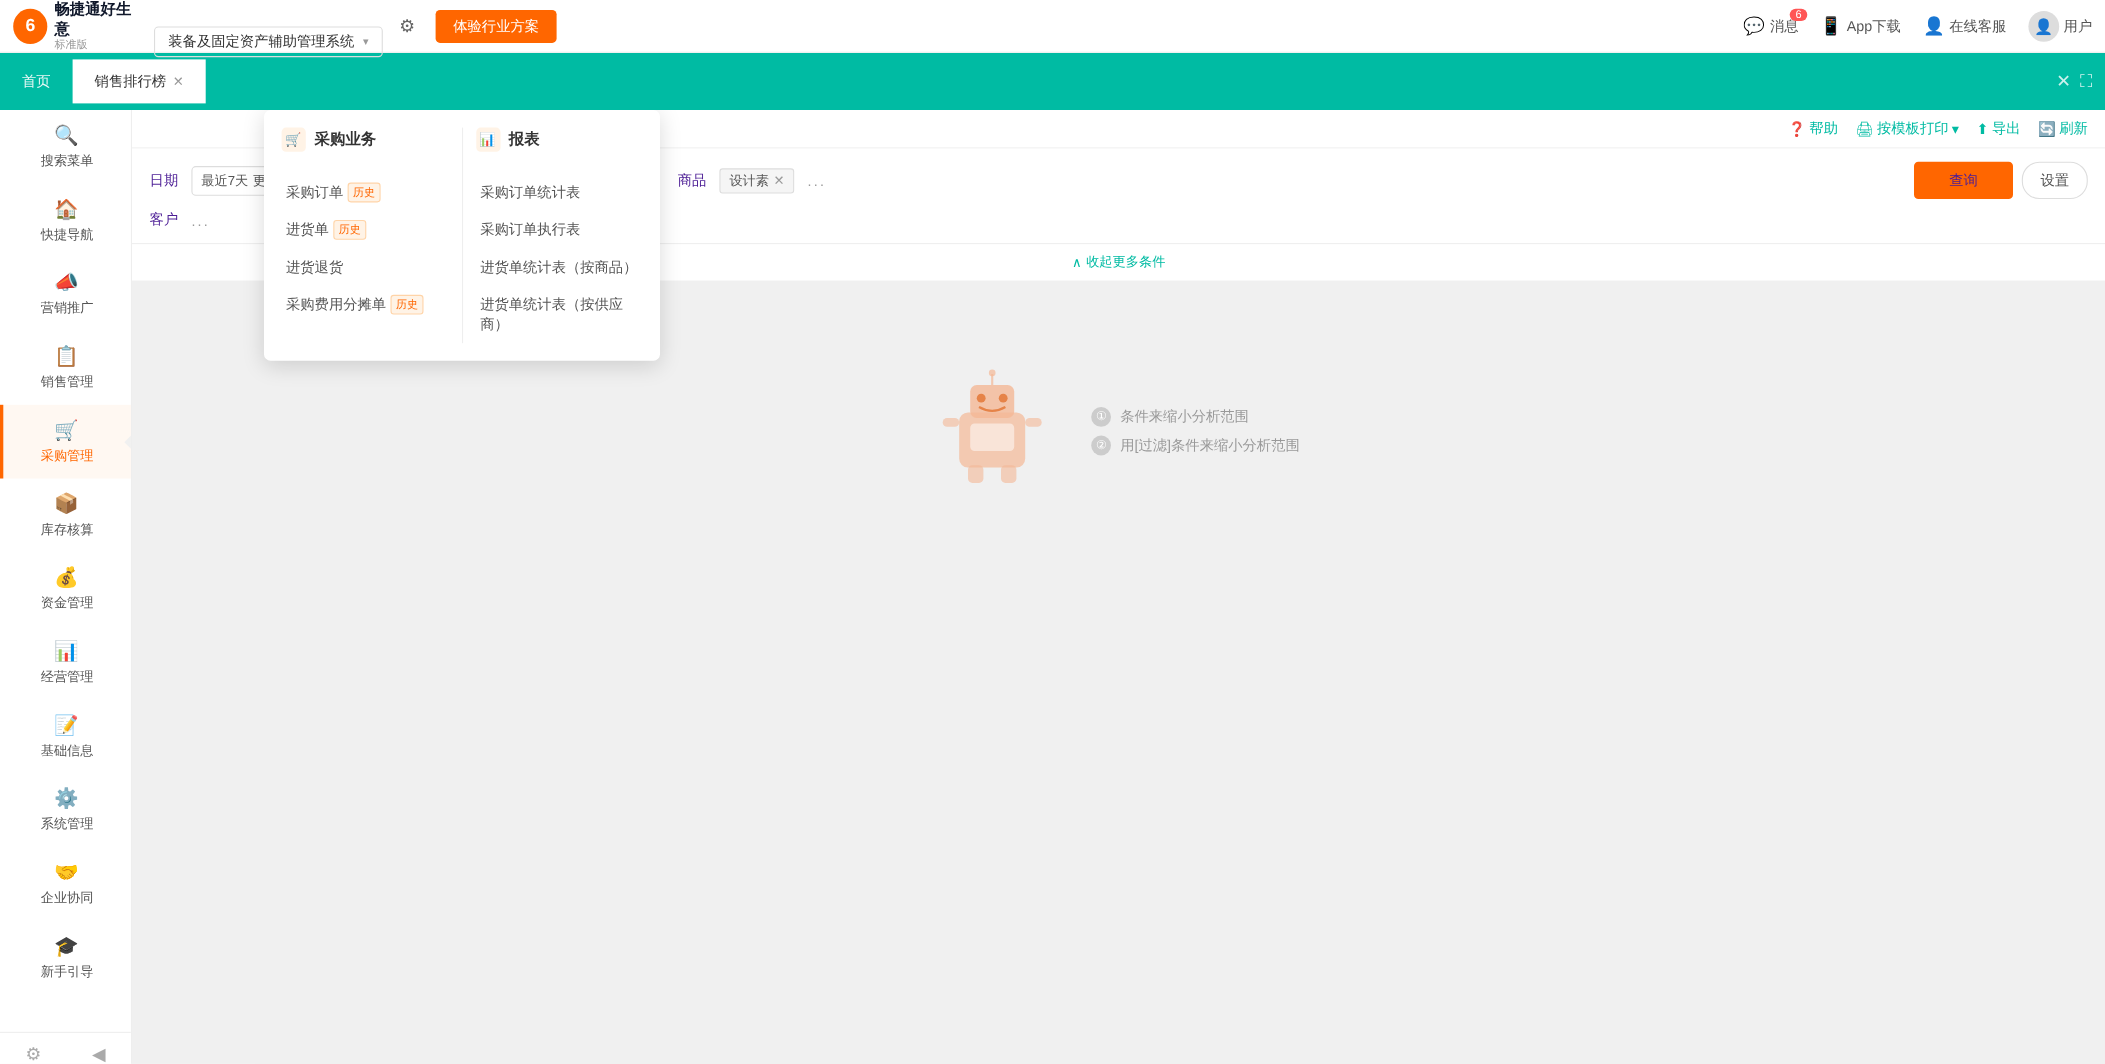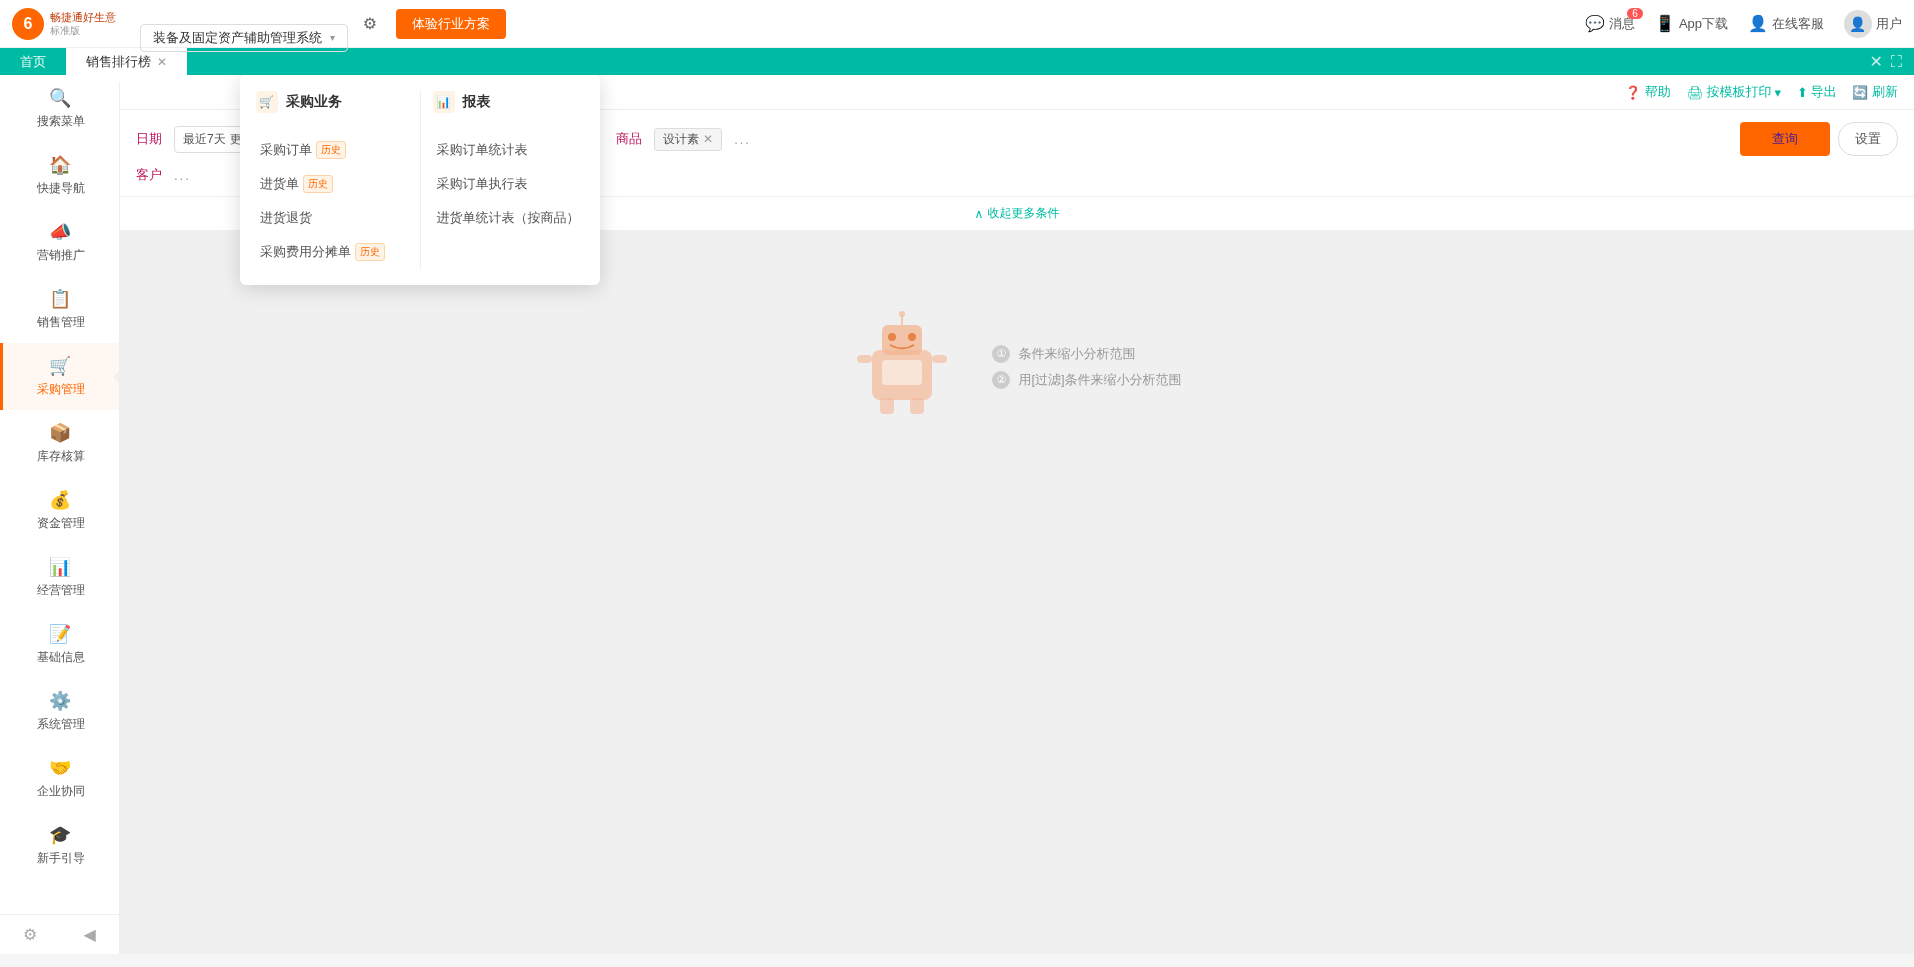--- a/index.html
+++ b/index.html
@@ -32,21 +32,21 @@
       justify-content: center;
       color: white;
       font-size: 16px;
       font-weight: bold;
     }
     .logo-text {
       font-size: 11px;
       color: #333;
       line-height: 1.3;
     }
-    .logo-text .main { font-size: 11px; font-weight: normal; color: #c2410c; }
+    .logo-text .main { font-size: 14px; font-weight: bold; color: #0f172a; }
     .logo-text .sub { font-size: 10px; color: #999; }
 
     .system-selector {
       display: flex;
       align-items: center;
       gap: 8px;
       margin-left: 8px;
       padding: 4px 12px;
       border: 1px solid #ddd;
       border-radius: 4px;
@@ -115,21 +115,21 @@
       border-radius: 50%;
       display: flex;
       align-items: center;
       justify-content: center;
       font-size: 14px;
       color: #666;
     }
 
     
     .tab-bar {
-      height: 27px;
+      height: 52px;
       background: #00bba3;
       display: flex;
       align-items: center;
       padding: 0 0 0 0;
       position: relative;
       z-index: 99;
     }
     .tab {
       height: 40px;
       padding: 0 20px;
@@ -228,21 +228,21 @@
     }
     .filter-row {
       display: flex;
       align-items: center;
       gap: 12px;
       margin-bottom: 10px;
     }
     .filter-row:last-child { margin-bottom: 0; }
     .filter-label {
       font-size: 13px;
-      color: #be185d;
+      color: #4c1d95;
       white-space: nowrap;
     }
     .action-link {
       color: #00bba3;
       cursor: pointer;
       font-size: 13px;
       display: flex;
       align-items: center;
       gap: 3px;
     }
@@ -585,20 +585,23 @@
             <span>报表</span>
           </div>
           <div class="dropdown-item">
             <span>采购订单统计表</span>
           </div>
           <div class="dropdown-item">
             <span>采购订单执行表</span>
           </div>
           <div class="dropdown-item">
             <span>进货单统计表（按商品）</span>
+          </div>
+          <div class="dropdown-item">
+            <span>进货单统计表（按供应商）</span>
           </div>
         </div>
       </div>
     </div>
 
     <div class="filter-toolbar">
       <div class="action-link">
         <span>❓</span>
         <span>帮助</span>
       </div>

